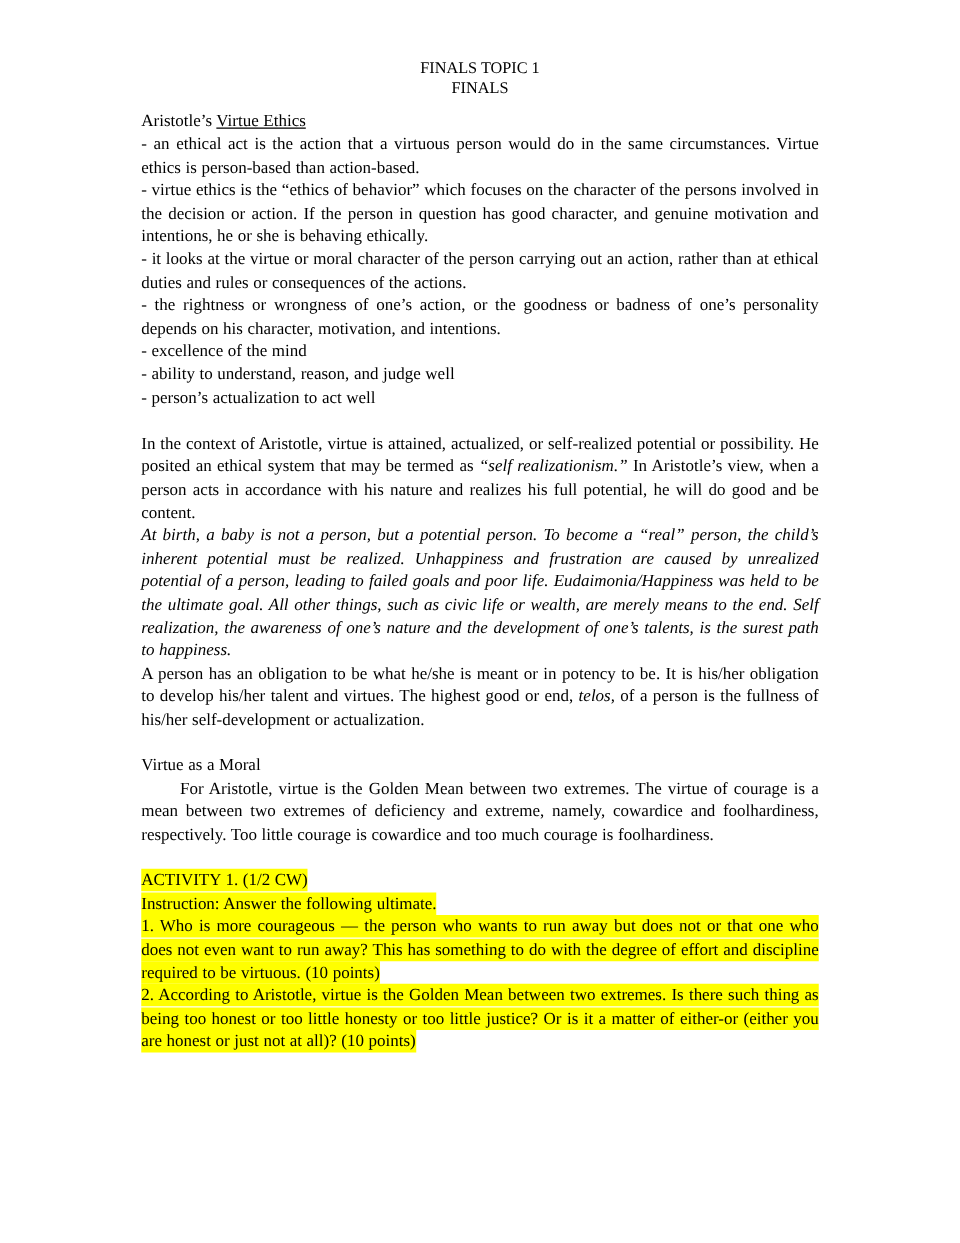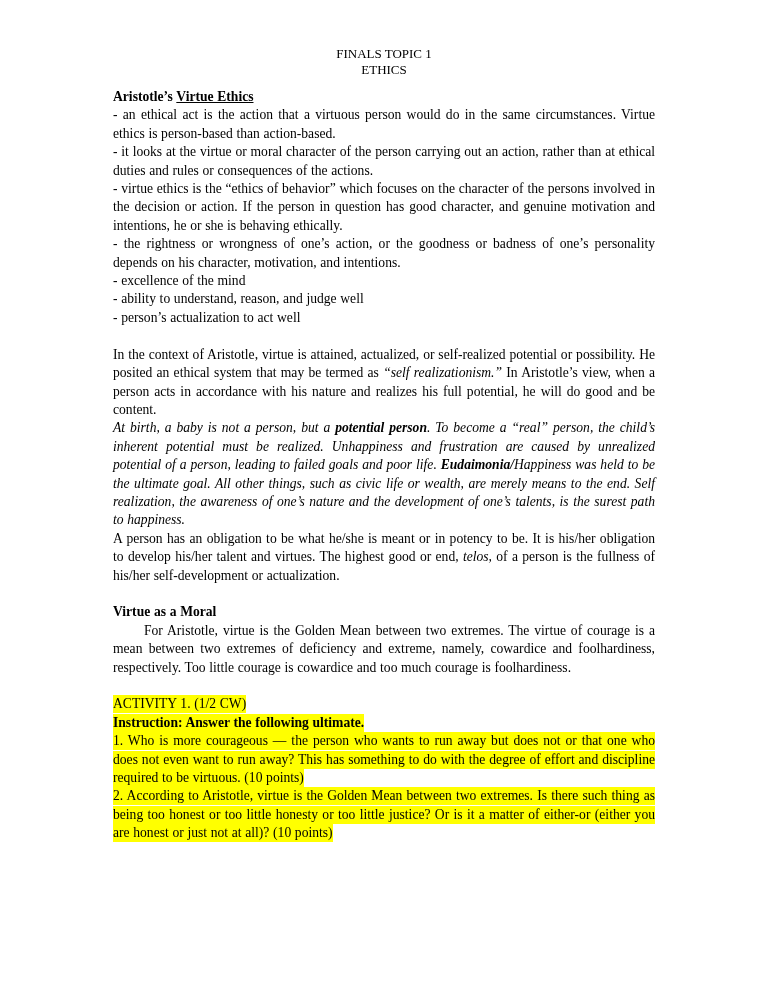--- a/index.html
+++ b/index.html
@@ -14,39 +14,39 @@
   .content { position:absolute; left:113px; top:46px; width:542px; }
   .header {
     text-align:center; font-size:13px; line-height:15.5px; margin-bottom:11px;
   }
   .para {
     margin:0; font-size:13.6px; line-height:18.4px; text-align:left;
     word-spacing:0.02em;
   }
   .justify { text-align:justify; }
   .indent { text-indent:31px; }
-  .b { font-weight:bold; }
+  .b { font-weight:normal; }
   .i { font-style:italic; }
   .u { text-decoration:underline; }
   mark { background:var(--hl); color:inherit; padding:1px 0 2px; }
 </style>
 </head>
 <body>
 
 <div class="page">
   <div class="content">
     <div class="header">
       <div>FINALS TOPIC 1</div>
-      <div>ETHICS</div>
+      <div>FINALS</div>
     </div>
     <div>
         <p class="para"><span class="b">Aristotle’s </span><span class="b  u">Virtue Ethics</span></p>
         <p class="para justify"><span class="">- an ethical act is the action that a virtuous person would do in the same circumstances. Virtue ethics is person-based than action-based.</span></p>
+        <p class="para justify"><span class="">- virtue ethics is the “ethics of behavior” which focuses on the character of the persons involved in the decision or action. If the person in question has good character, and genuine motivation and intentions, he or she is behaving ethically.</span></p>
         <p class="para justify"><span class="">- it looks at the virtue or moral character of the person carrying out an action, rather than at ethical duties and rules or consequences of the actions.</span></p>
-        <p class="para justify"><span class="">- virtue ethics is the “ethics of behavior” which focuses on the character of the persons involved in the decision or action. If the person in question has good character, and genuine motivation and intentions, he or she is behaving ethically.</span></p>
         <p class="para justify"><span class="">- the rightness or wrongness of one’s action, or the goodness or badness of one’s personality depends on his character, motivation, and intentions.</span></p>
         <p class="para"><span class="">- excellence of the mind</span></p>
         <p class="para"><span class="">- ability to understand, reason, and judge well</span></p>
         <p class="para"><span class="">- person’s actualization to act well</span></p>
         <p class="para">&nbsp;</p>
         <p class="para justify"><span class="">In the context of Aristotle, virtue is attained, actualized, or self-realized potential or possibility. He posited an ethical system that may be termed as </span><span class="i">“self realizationism.”</span><span class=""> In Aristotle’s view, when a person acts in accordance with his nature and realizes his full potential, he will do good and be content.</span></p>
         <p class="para justify"><span class="i">At birth, a baby is not a person, but a </span><span class="b i">potential person</span><span class="i">. To become a “real” person, the child’s inherent potential must be realized. Unhappiness and frustration are caused by unrealized potential of a person, leading to failed goals and poor life. </span><span class="b i">Eudaimonia/</span><span class="i">Happiness was held to be the ultimate goal. All other things, such as civic life or wealth, are merely means to the end. Self realization, the awareness of one’s nature and the development of one’s talents, is the surest path to happiness.</span></p>
         <p class="para justify"><span class="">A person has an obligation to be what he/she is meant or in potency to be. It is his/her obligation to develop his/her talent and virtues. The highest good or end, </span><span class="i">telos,</span><span class=""> of a person is the fullness of his/her self-development or actualization.</span></p>
         <p class="para">&nbsp;</p>
         <p class="para"><span class="b">Virtue as a Moral</span></p>

